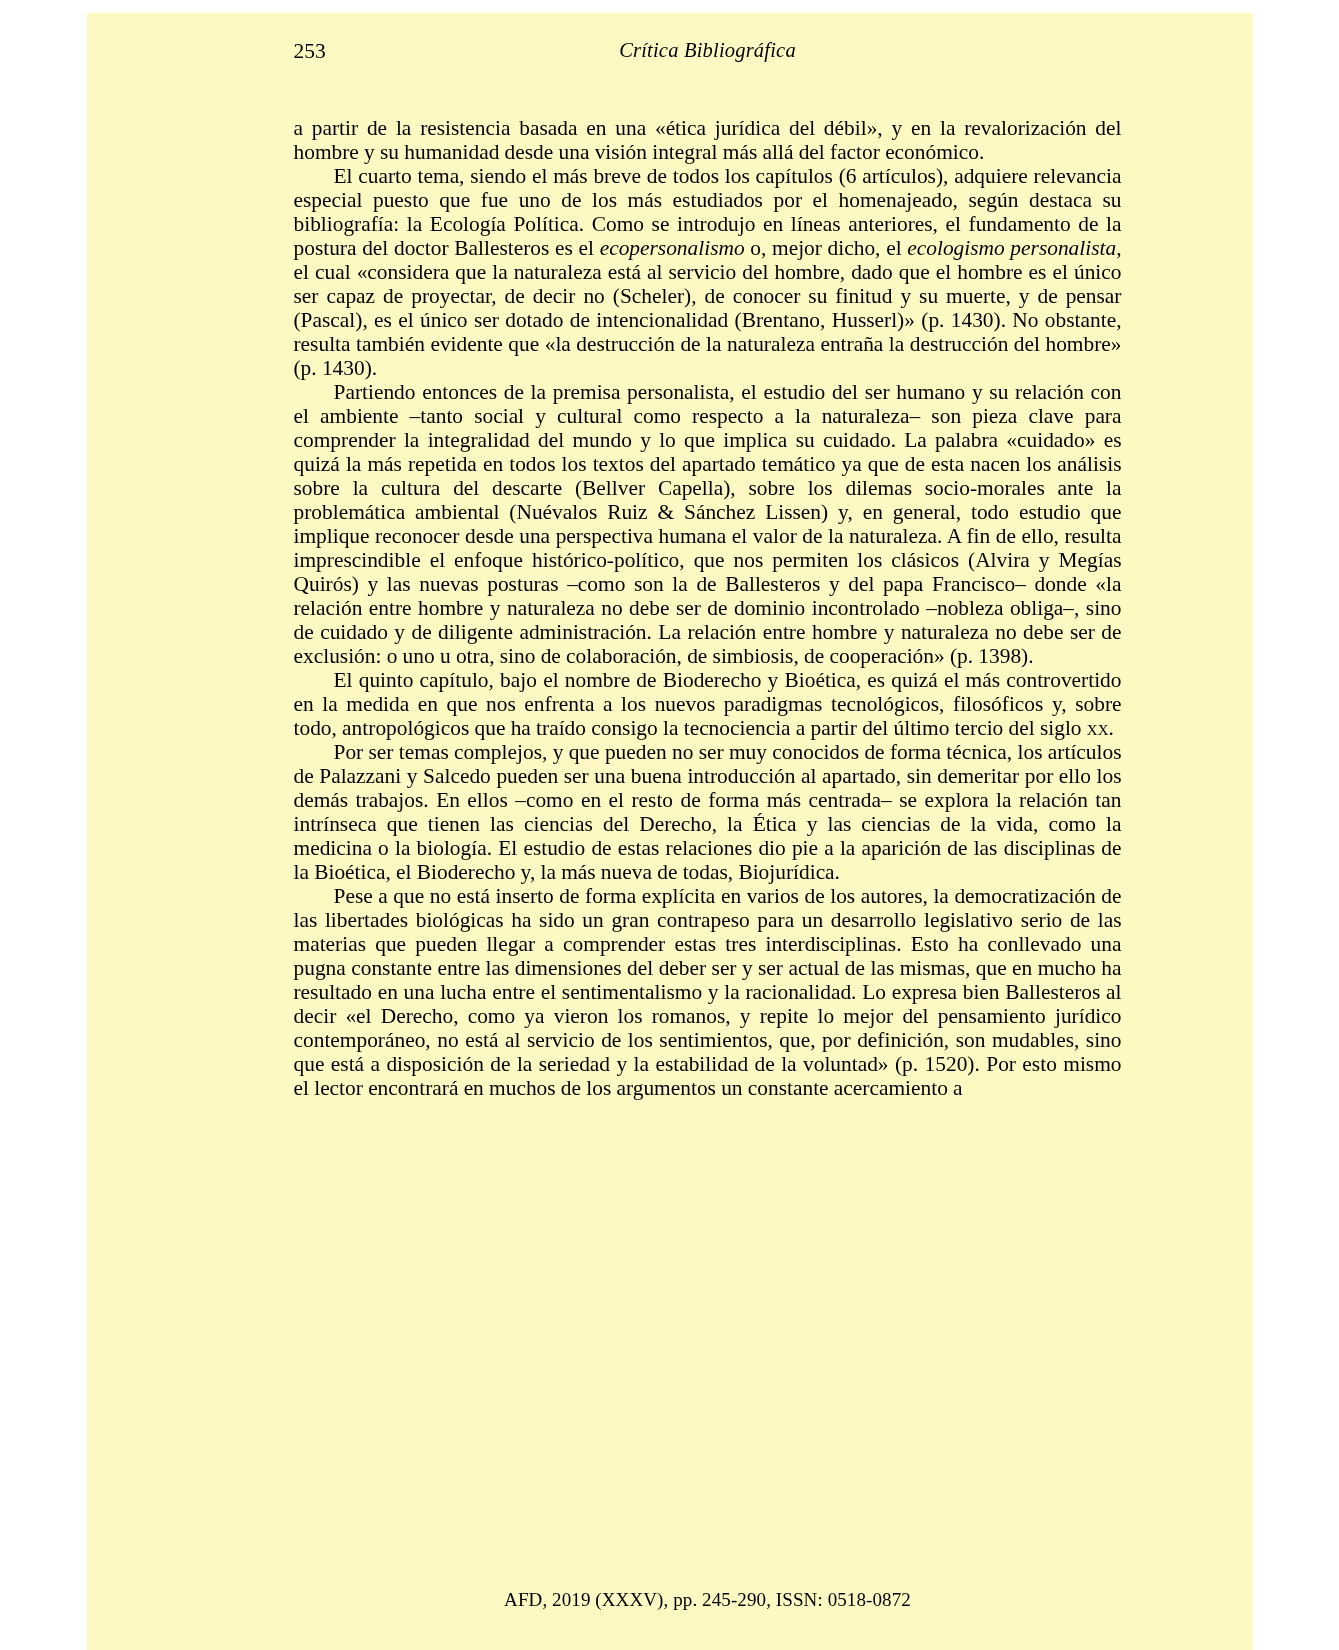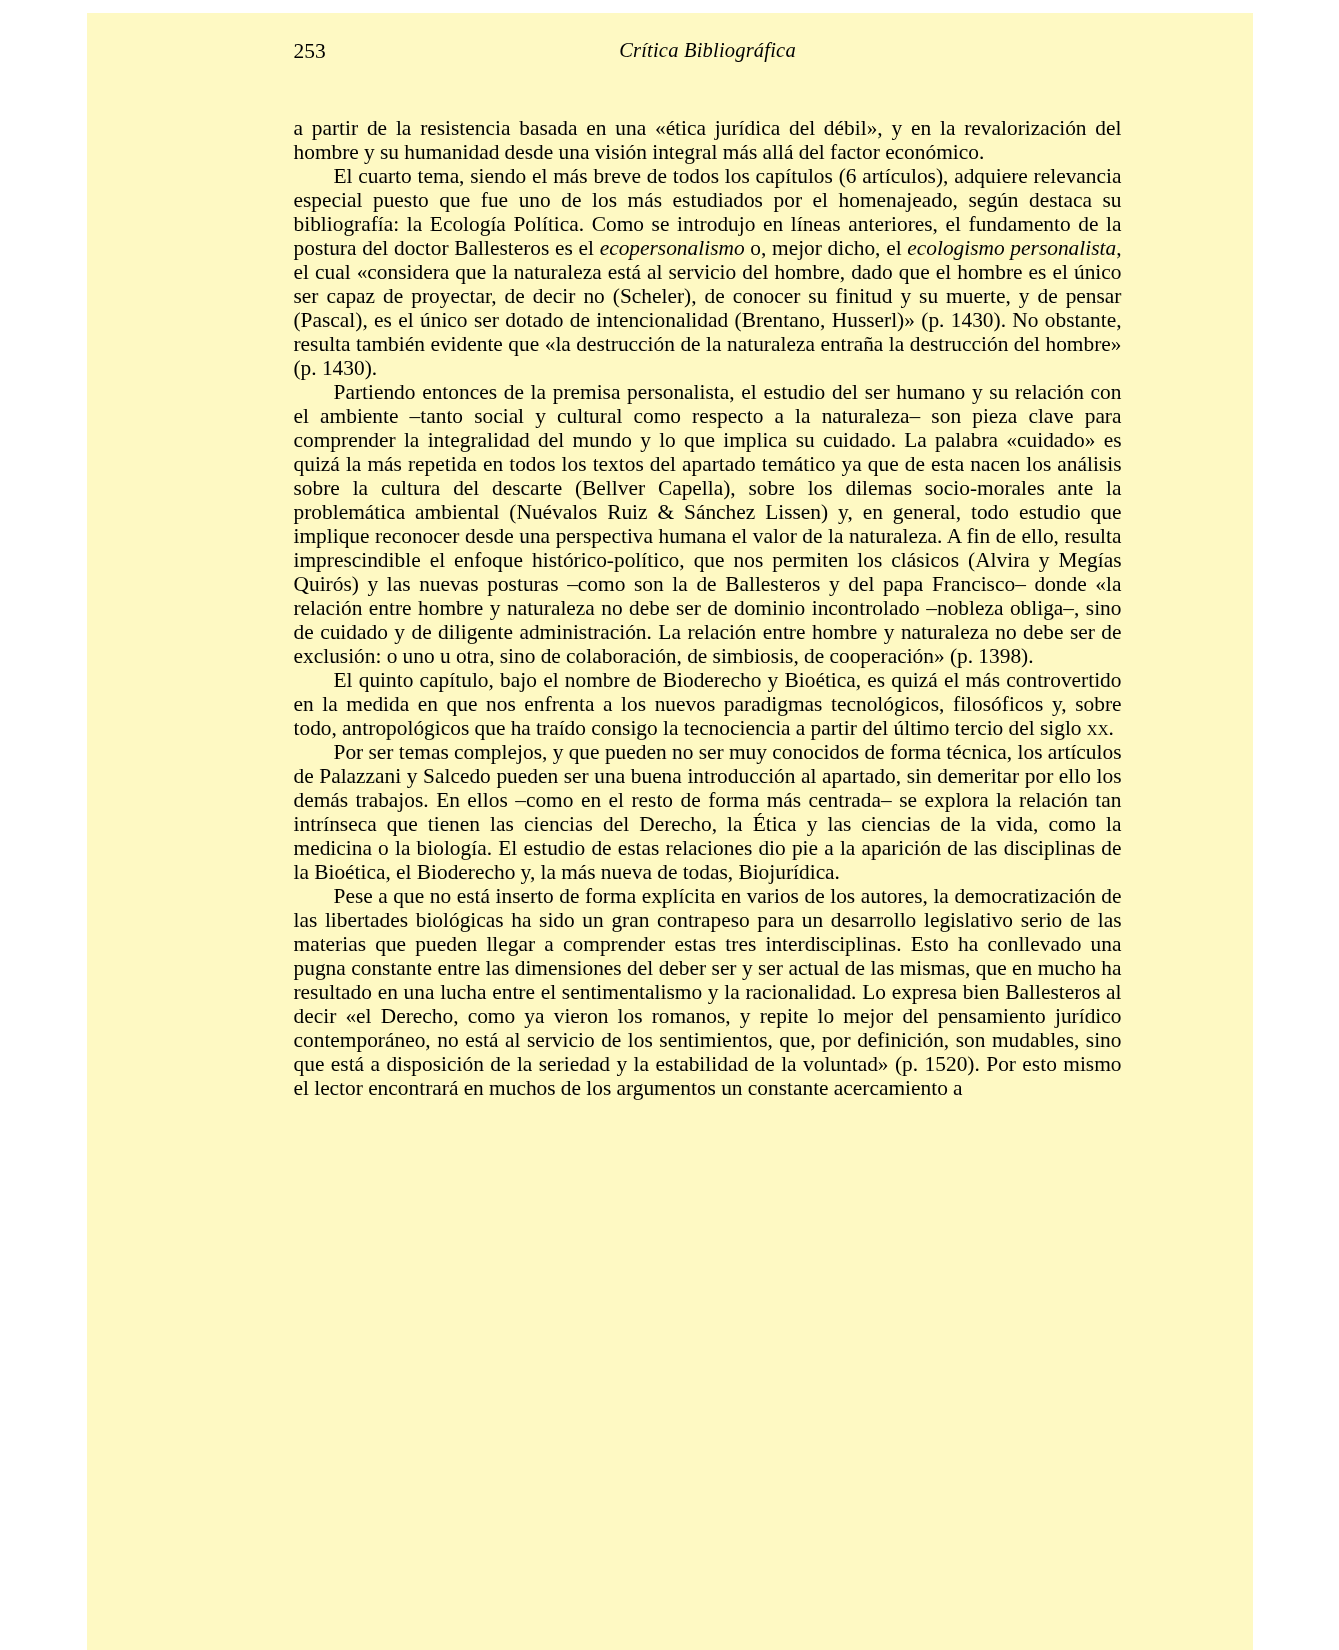--- a/index.html
+++ b/index.html
@@ -114,14 +114,15 @@
     <p class="indent">
       <span>El quinto capítulo, bajo el nombre de Bioderecho y Bioética, es quizá el más controvertido en la medida en que nos enfrenta a los nuevos paradigmas tecnológicos, filosóficos y, sobre todo, antropológicos que ha traído consigo la tecnociencia a partir del último tercio del siglo </span><span class="smallcaps">XX</span><span>.</span>
     </p>
 
     <p class="indent">Por ser temas complejos, y que pueden no ser muy conocidos de forma técnica, los artículos de Palazzani y Salcedo pueden ser una buena introducción al apartado, sin demeritar por ello los demás trabajos. En ellos –como en el resto de forma más centrada– se explora la relación tan intrínseca que tienen las ciencias del Derecho, la Ética y las ciencias de la vida, como la medicina o la biología. El estudio de estas relaciones dio pie a la aparición de las disciplinas de la Bioética, el Bioderecho y, la más nueva de todas, Biojurídica.</p>
 
     <p class="indent">Pese a que no está inserto de forma explícita en varios de los autores, la democratización de las libertades biológicas ha sido un gran contrapeso para un desarrollo legislativo serio de las materias que pueden llegar a comprender estas tres interdisciplinas. Esto ha conllevado una pugna constante entre las dimensiones del deber ser y ser actual de las mismas, que en mucho ha resultado en una lucha entre el sentimentalismo y la racionalidad. Lo expresa bien Ballesteros al decir «el Derecho, como ya vieron los romanos, y repite lo mejor del pensamiento jurídico contemporáneo, no está al servicio de los sentimientos, que, por definición, son mudables, sino que está a disposición de la seriedad y la estabilidad de la voluntad» (p. 1520). Por esto mismo el lector encontrará en muchos de los argumentos un constante acercamiento a</p>
 
   </div>
 
+  <div class="footer">AFD, 2019 (XXXV), pp. 245-290, ISSN: 0518-0872</div>
 
 </div>
 
 </body></html>

